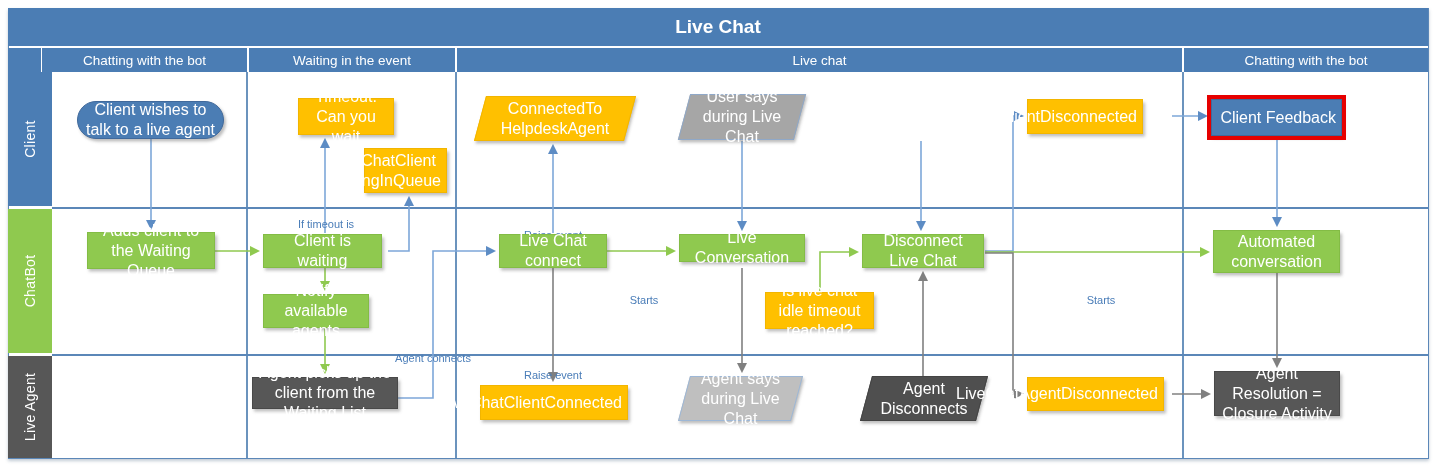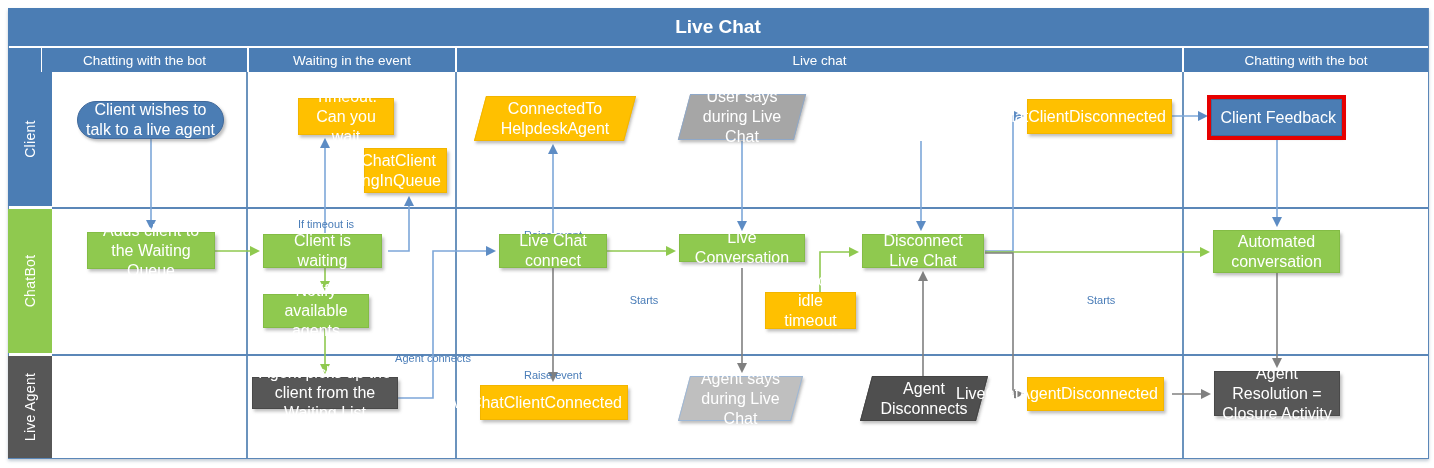--- a/index.html
+++ b/index.html
@@ -148,21 +148,21 @@
       <span class="node-label">LiveChatClient WaitingInQueue</span>
     </div>
   <div class="node para" style="left:480px;top:96px;width:150px;height:45px;">
       <span class="para-bg pb-orange"></span>
       <span class="node-label">ConnectedTo HelpdeskAgent</span>
     </div>
   <div class="node para" style="left:684px;top:94px;width:116px;height:46px;">
       <span class="para-bg pb-graymid"></span>
       <span class="node-label">User says during Live Chat</span>
     </div>
-  <div class="node rect fill-orange" style="left:1027px;top:99px;width:145px;height:35px;">
+  <div class="node rect fill-orange" style="left:1027px;top:99px;width:116px;height:35px;">
       <span class="node-label">LiveChatClientDisconnected</span>
     </div>
   <div class="node rect fill-blue highlight-red" style="left:1211px;top:99px;width:131px;height:37px;">
       <span class="node-label">Client Feedback</span>
     </div>
 
   <div class="node rect fill-green" style="left:87px;top:232px;width:128px;height:37px;">
       <span class="node-label">Adds client to the Waiting Queue</span>
     </div>
   <div class="node rect fill-green" style="left:263px;top:234px;width:119px;height:34px;">
@@ -170,21 +170,21 @@
     </div>
   <div class="node rect fill-green" style="left:263px;top:294px;width:106px;height:34px;">
       <span class="node-label">Notify available agents</span>
     </div>
   <div class="node rect fill-green" style="left:499px;top:234px;width:108px;height:34px;">
       <span class="node-label">Live Chat connect</span>
     </div>
   <div class="node rect fill-green" style="left:679px;top:234px;width:126px;height:28px;">
       <span class="node-label">Live Conversation</span>
     </div>
-  <div class="node rect fill-orange" style="left:765px;top:292px;width:91px;height:37px;">
+  <div class="node rect fill-orange" style="left:765px;top:292px;width:109px;height:37px;">
       <span class="node-label">Is live chat idle timeout reached?</span>
     </div>
   <div class="node rect fill-green" style="left:862px;top:234px;width:122px;height:34px;">
       <span class="node-label">Disconnect Live Chat</span>
     </div>
   <div class="node rect fill-green" style="left:1213px;top:230px;width:127px;height:43px;">
       <span class="node-label">Automated conversation</span>
     </div>
 
   <div class="node rect fill-dark" style="left:252px;top:377px;width:146px;height:32px;">

